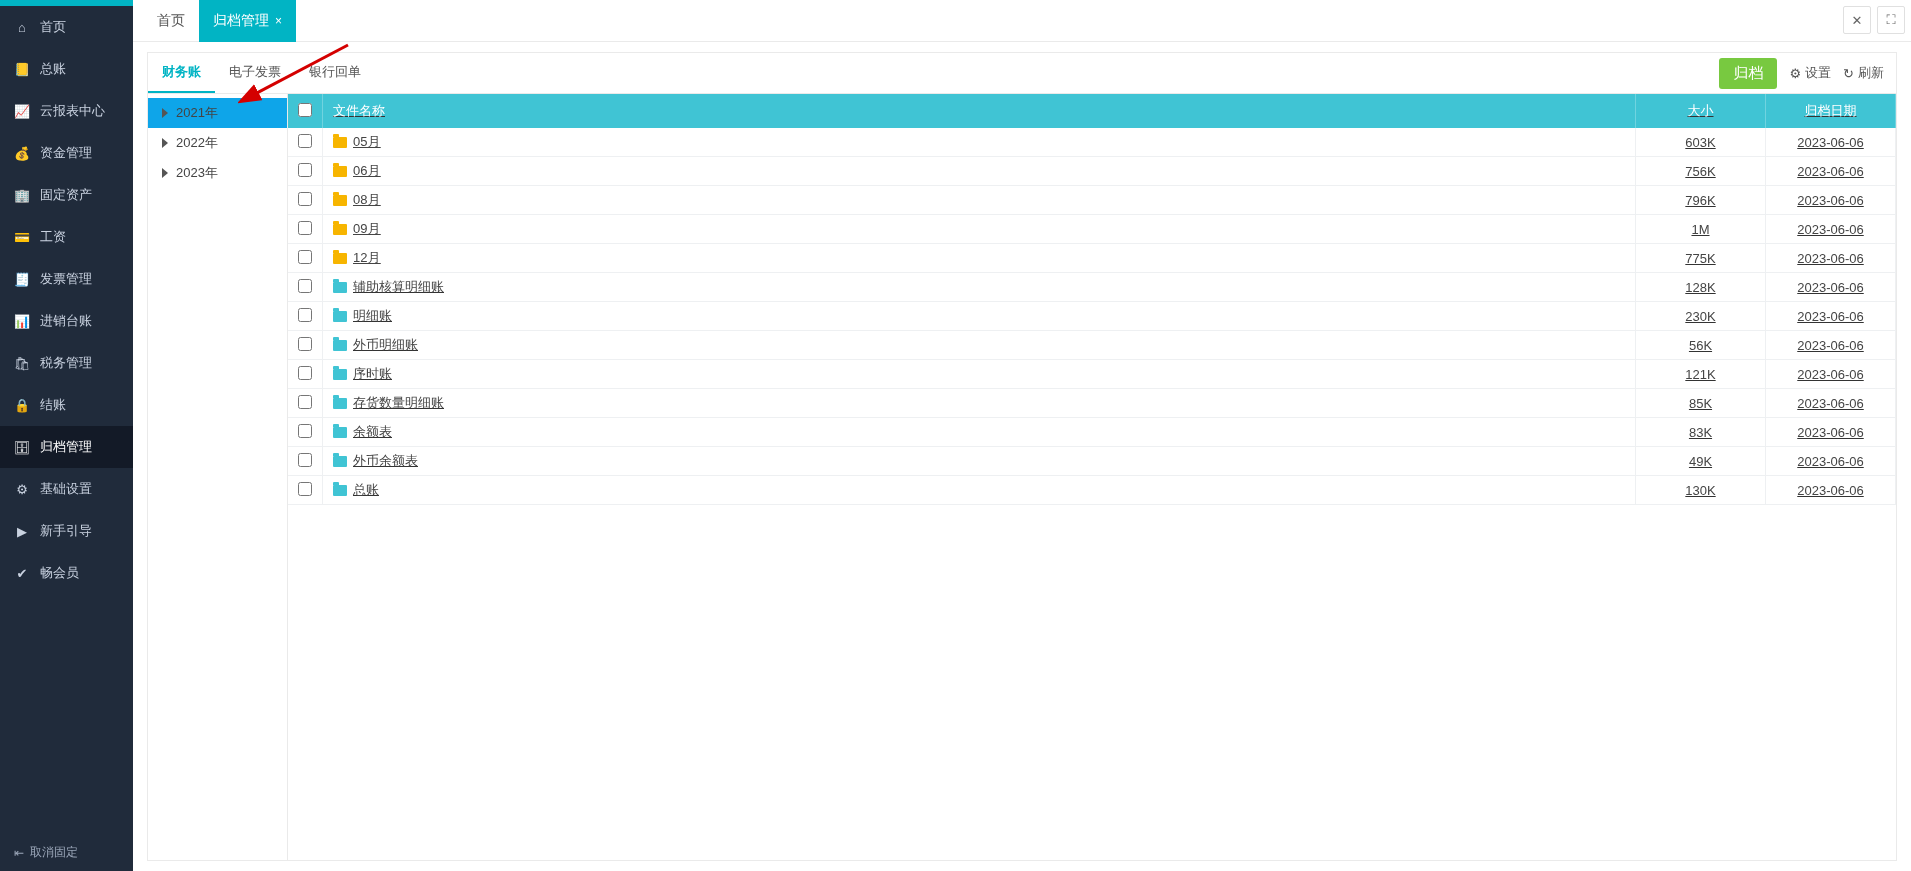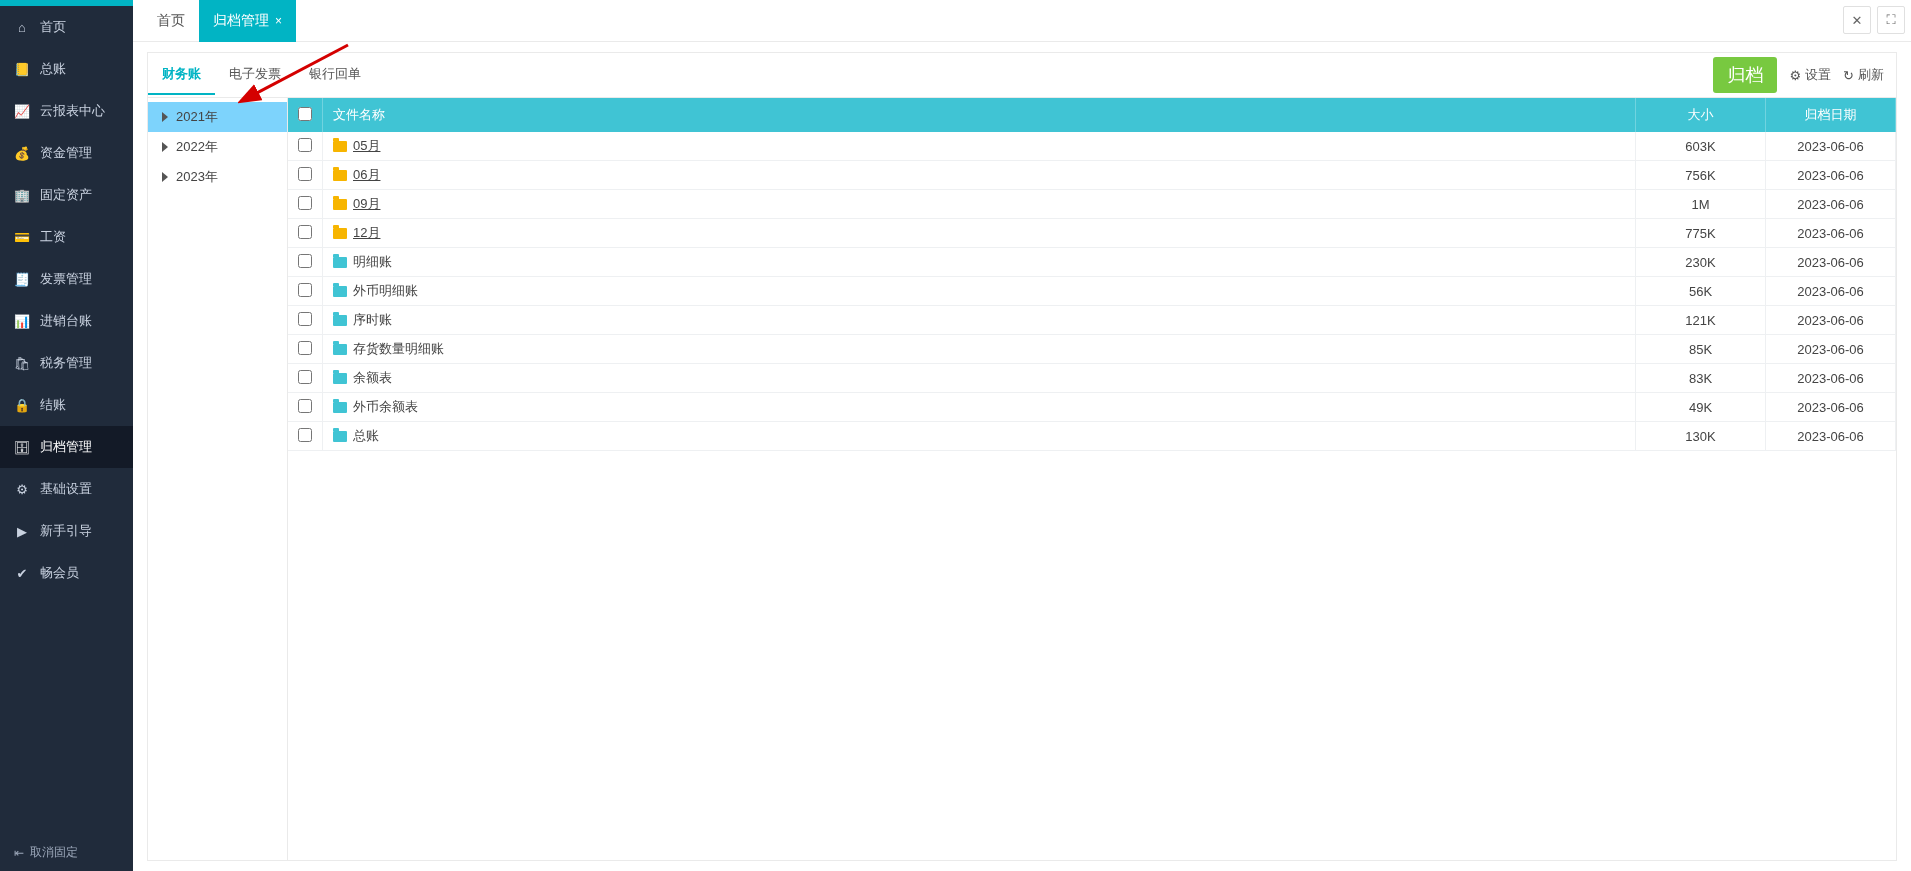--- a/index.html
+++ b/index.html
@@ -22,24 +22,24 @@
     .page-tab-close { margin-left: 6px; font-size: 12px; }
     .top-actions { position: absolute; right: 6px; top: 6px; display: flex; gap: 6px; }
     .sq-btn { width: 28px; height: 28px; border: 1px solid #e0e0e0; display: flex; align-items: center; justify-content: center; cursor: pointer; color: #666; border-radius: 2px; }
 
     .content { flex: 1; padding: 10px 14px; display: flex; gap: 0; }
     .subtabs { display: flex; border-bottom: 1px solid #eaeaea; position: relative; }
     .subtab { flex: 0 0 auto; padding: 10px 14px; cursor: pointer; color: #555; font-size: 13px; }
     .subtab.active { color: #01b4c4; border-bottom: 2px solid #01b4c4; font-weight: bold; }
     .tree { padding: 4px 0; }
     .tree-item { display: flex; align-items: center; gap: 8px; padding: 6px 14px; cursor: pointer; color: #444; }
-    .tree-item.selected { background: #7dd3fc; }
+    .tree-item.selected { background: #0ea5e9; }
     .tree-caret { width: 0; height: 0; border-top: 5px solid transparent; border-bottom: 5px solid transparent; border-left: 6px solid #555; }
     .toolbar { display: flex; align-items: center; gap: 12px; padding: 4px 12px; }
-    .btn-primary { background: #78c940; color: #fff; padding: 6px 14px; border-radius: 3px; cursor: pointer; font-size: 18px; }
+    .btn-primary { background: #78c940; color: #fff; padding: 6px 14px; border-radius: 3px; cursor: pointer; font-size: 15px; }
     .toolbar-link { display: flex; align-items: center; gap: 4px; color: #555; cursor: pointer; font-size: 13px; }
 
     .table-wrap { flex: 1; overflow: auto; }
     table { width: 100%; border-collapse: collapse; }
     thead th { background: #40c4d4; color: #fff; font-weight: normal; text-align: left; padding: 8px 10px; font-size: 13px; border-right: 1px solid rgba(255,255,255,.25);}
     thead th.center { text-align: center; }
     tbody td { border-bottom: 1px solid #eef0f2; padding: 5px 10px; color: #444; font-size: 13px; border-right: 1px solid #eef0f2;}
     tbody td.center { text-align: center; }
     .folder-ic { width: 14px; height: 11px; display: inline-block; margin-right: 6px; vertical-align: middle; border-radius: 1px; position: relative; }
     .folder-ic::before { content:""; position:absolute; top:-3px; left:0; width:6px; height:3px; background: inherit; border-radius:1px 1px 0 0;}
@@ -171,21 +171,21 @@
               <div class="tree-item">
                 <span class="tree-caret"></span>
                 <span>2022年</span>
               </div>
               <div class="tree-item">
                 <span class="tree-caret"></span>
                 <span>2023年</span>
               </div>
             </div>
           </div>
-          <div style="flex: 1 1 0%; display: flex; flex-direction: column;">
+          <div style="flex: 1 1 0%; display: flex; flex-direction: column; text-decoration: underline;">
             <div class="table-wrap">
               <table>
                 <thead>
                   <tr>
                     <th class="col-check center"><input type="checkbox" style=""></th>
                     <th class="col-name">文件名称</th>
                     <th class="col-size center">大小</th>
                     <th class="col-date center">归档日期</th>
                   </tr>
                 </thead>
@@ -197,28 +197,40 @@
                     <td class="center">2023-06-06</td>
                   </tr>
                   <tr>
                     <td class="center"><input type="checkbox" style=""></td>
                     <td><span class="folder-ic folder-yellow"></span><span class="underline">06月</span></td>
                     <td class="center">756K</td>
                     <td class="center">2023-06-06</td>
                   </tr>
                   <tr>
                     <td class="center"><input type="checkbox" style=""></td>
+                    <td><span class="folder-ic folder-yellow"></span><span class="underline">08月</span></td>
+                    <td class="center">796K</td>
+                    <td class="center">2023-06-06</td>
+                  </tr>
+                  <tr>
+                    <td class="center"><input type="checkbox" style=""></td>
                     <td><span class="folder-ic folder-yellow"></span><span class="underline">09月</span></td>
                     <td class="center">1M</td>
                     <td class="center">2023-06-06</td>
                   </tr>
                   <tr>
                     <td class="center"><input type="checkbox" style=""></td>
                     <td><span class="folder-ic folder-yellow"></span><span class="underline">12月</span></td>
                     <td class="center">775K</td>
+                    <td class="center">2023-06-06</td>
+                  </tr>
+                  <tr>
+                    <td class="center"><input type="checkbox" style=""></td>
+                    <td><span class="folder-ic folder-teal"></span><span class="">辅助核算明细账</span></td>
+                    <td class="center">128K</td>
                     <td class="center">2023-06-06</td>
                   </tr>
                   <tr>
                     <td class="center"><input type="checkbox" style=""></td>
                     <td><span class="folder-ic folder-teal"></span><span class="">明细账</span></td>
                     <td class="center">230K</td>
                     <td class="center">2023-06-06</td>
                   </tr>
                   <tr>
                     <td class="center"><input type="checkbox" style=""></td>

